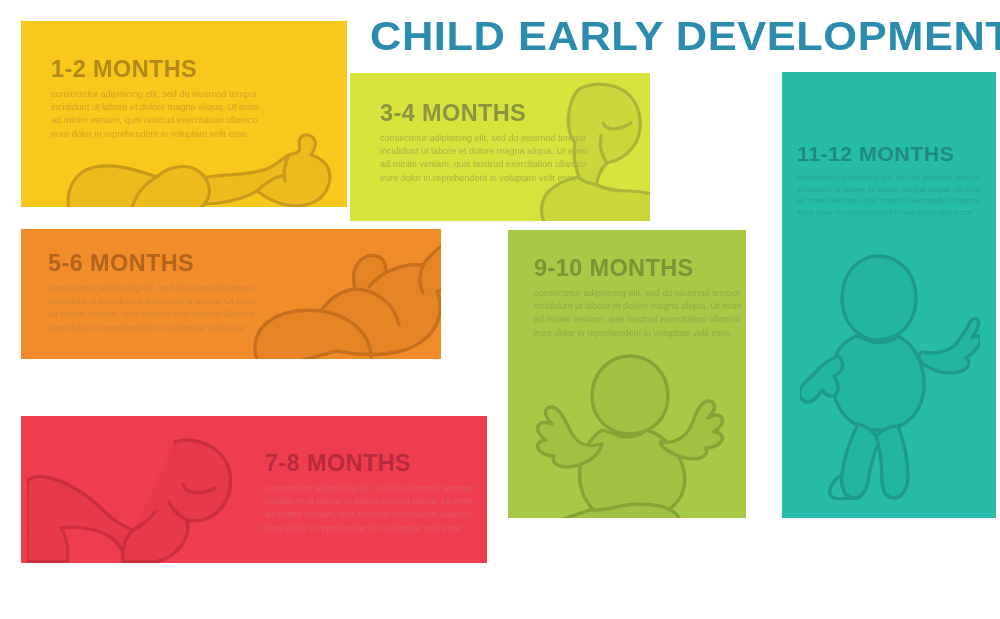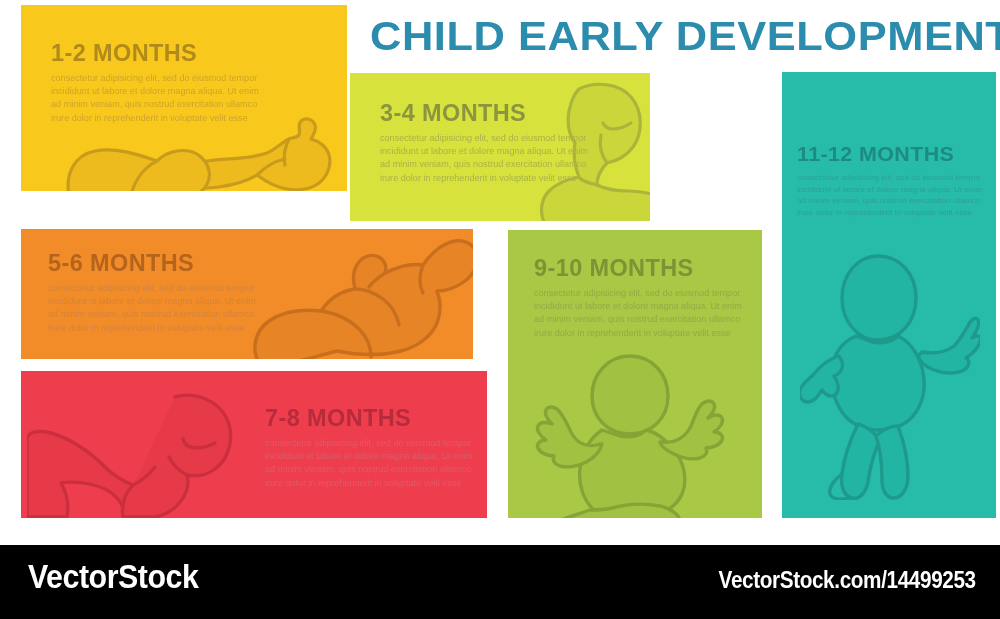--- a/index.html
+++ b/index.html
@@ -50,25 +50,25 @@
     text-align:justify;
     text-justify:inter-word;
   }
   .panel p span{display:block;}
   .panel p span:last-child{
     text-align:justify;
   }
   .panel .fig{position:absolute;pointer-events:none;}
 
   
-  #p1{left:21px;  top:5px;  width:326px; height:186px;}
+  #p1{left:21px;  top:21px;  width:326px; height:186px;}
   #p1 .txt{left:30px;  top:36px;  width:236px;}
   #p2{left:350px; top:73px;  width:300px; height:148px;}
   #p2 .txt{left:30px;  top:28px;  width:236px;}
-  #p3{left:21px;  top:229px; width:452px; height:130px;}
+  #p3{left:21px;  top:229px; width:420px; height:130px;}
   #p3 .txt{left:27px;  top:22px;  width:236px;}
   #p4{left:21px;  top:371px; width:466px; height:147px;}
   #p4 .txt{left:244px; top:35px;  width:236px;}
   #p5{left:508px; top:230px; width:238px; height:288px;}
   #p5 .txt{left:26px;  top:26px;  width:236px;}
   #p6{left:766px; top:72px;  width:214px; height:446px;}
   #p6 .txt{left:15px;  top:70px;  width:200px;}
   #p6 p{font-size:8.1px;line-height:11.6px;}
   #p6 h2{font-size:21px;line-height:24px;}
 
@@ -181,21 +181,21 @@
       <h2 style="color: rgb(180, 100, 28);">5-6 MONTHS</h2>
       <p style="color: rgb(212, 131, 58);">
         <span>consectetur adipisicing elit, sed do eiusmod tempor</span>
         <span>incididunt ut labore et dolore magna aliqua. Ut enim</span>
         <span>ad minim veniam, quis nostrud exercitation ullamco</span>
         <span>irure dolor in reprehenderit in voluptate velit esse</span>
       </p>
     </div>
   </div>
 
-  <div class="panel" id="p4" style="background: rgb(238, 62, 78);">
+  <div class="panel" id="p4" style="background: rgb(238, 62, 78); margin-top: 45px;">
     <svg class="fig" style="left:6px;top:18px;" width="220" height="129" viewBox="0 0 220 129">
       <g fill="#e73a49" stroke="#cb2f3e" stroke-width="3.4" stroke-linejoin="round" stroke-linecap="round">
         <path d="M148,8 C168,2 192,12 200,30 C208,48 202,70 188,80
                  C180,86 170,88 160,86 C162,94 160,104 154,112
                  C148,120 138,126 128,128 L96,128
                  C94,116 98,104 106,96 C96,92 86,86 78,78
                  C62,62 44,50 24,44 C14,41 4,42 0,48
                  L0,128 L40,128 C42,116 40,104 34,94
                  C48,92 64,94 78,100 C86,104 92,110 96,118"></path>
         <path d="M160,86 C152,82 146,76 142,68" fill="none"></path>
@@ -207,21 +207,21 @@
       <h2 style="color: rgb(183, 43, 60);">7-8 MONTHS</h2>
       <p style="color: rgb(221, 90, 103);">
         <span>consectetur adipisicing elit, sed do eiusmod tempor</span>
         <span>incididunt ut labore et dolore magna aliqua. Ut enim</span>
         <span>ad minim veniam, quis nostrud exercitation ullamco</span>
         <span>irure dolor in reprehenderit in voluptate velit esse</span>
       </p>
     </div>
   </div>
 
-  <div class="panel" id="p5" style="background: rgb(168, 200, 70); padding-left: 16px;">
+  <div class="panel" id="p5" style="background: rgb(168, 200, 70);">
     <svg class="fig" style="left:22px;top:118px;" width="200" height="172" viewBox="0 0 200 172">
       <g fill="#a0c142" stroke="#86a436" stroke-width="3.4" stroke-linejoin="round" stroke-linecap="round">
 
         <path d="M100,8 C122,8 138,26 138,48 C138,70 122,86 100,86
                  C78,86 62,70 62,48 C62,26 78,8 100,8 Z"></path>
 
         <path d="M72,82 C60,90 52,104 50,120 C48,138 54,154 66,164
                  C78,172 96,172 112,170 C130,168 146,160 152,146
                  C158,132 154,114 144,102 C136,92 126,84 116,82
                  C110,88 100,90 90,88 Z"></path>
@@ -294,18 +294,14 @@
       <h2 style="color: rgb(29, 139, 127);">11-12 MONTHS</h2>
       <p style="color: rgb(41, 163, 151);">
         <span>consectetur adipisicing elit, sed do eiusmod tempor</span>
         <span>incididunt ut labore et dolore magna aliqua. Ut enim</span>
         <span>ad minim veniam, quis nostrud exercitation ullamco</span>
         <span>irure dolor in reprehenderit in voluptate velit esse</span>
       </p>
     </div>
   </div>
 
-  <div class="footer" style="background: rgb(0, 0, 0);">
-    <div class="brand" style="color: rgb(255, 255, 255);">VectorStock</div>
-    <div class="url" style="color: rgb(255, 255, 255);">VectorStock.com/14499253</div>
-  </div>
 
 </div>
 
 </body></html>

